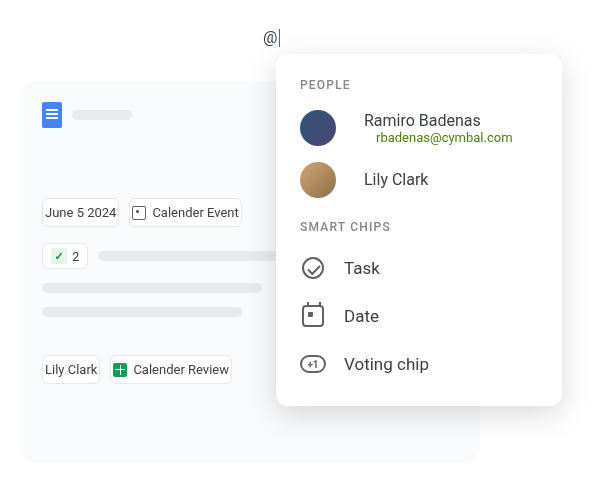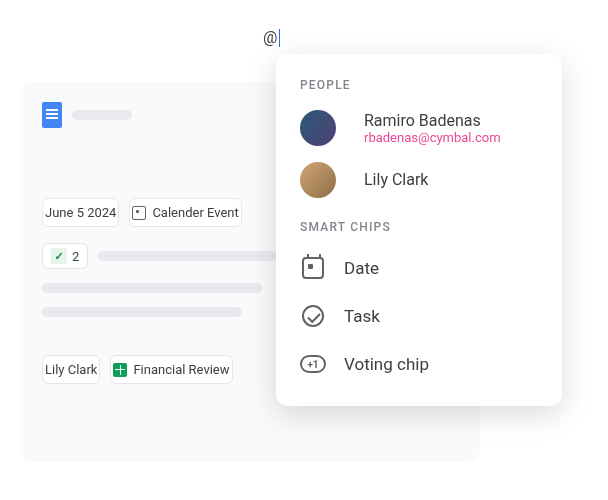--- a/index.html
+++ b/index.html
@@ -181,22 +181,23 @@
       border-radius: 50%;
       flex-shrink: 0;
     }
     .person-name {
       font-size: 16px;
       color: #3c4043;
       line-height: 1.2;
     }
     .person-email {
       font-size: 13px;
-      color: #ec4899;
+      color: #4d7c0f;
       line-height: 1.2;
+      margin-left: 12px;
     }
     .menu-item {
       display: flex;
       align-items: center;
       gap: 18px;
       padding: 11px 24px;
       font-size: 17px;
       color: #3c4043;
     }
     .mi-icon {
@@ -293,21 +294,21 @@
   </div>
   <div class="skel" style="width:220px;margin-bottom:14px"></div>
   <div class="skel" style="width:200px;margin-bottom:38px"></div>
 
   <div class="chip-row">
     <span class="chip">
       <span>Lily Clark</span>
     </span>
     <span class="chip">
       <span class="sheets-icon"></span>
-      <span>Financial Review</span>
+      <span>Calender Review</span>
     </span>
   </div>
 </div>
 
 <div class="at-search">
   <span class="at-sign">@</span>
   <span class="cursor"></span>
 </div>
 
 <div class="menu">
@@ -325,30 +326,30 @@
     <div class="avatar" style="background:linear-gradient(135deg,#d4a574,#8b6f47)"></div>
     <div>
       <div class="person-name">Lily Clark</div>
     </div>
   </div>
 
   <div class="menu-heading" style="padding-top:14px">SMART CHIPS</div>
 
   <div class="menu-item">
     <div class="mi-icon">
+        <div class="task-icon"></div>
+      </div>
+    <span>Task</span>
+  </div>
+
+  <div class="menu-item">
+    <div class="mi-icon">
         <div class="date-icon"></div>
       </div>
     <span>Date</span>
-  </div>
-
-  <div class="menu-item">
-    <div class="mi-icon">
-        <div class="task-icon"></div>
-      </div>
-    <span>Task</span>
   </div>
 
   <div class="menu-item">
     <div class="mi-icon">
       <div class="vote-icon">+1</div>
     </div>
     <span>Voting chip</span>
   </div>
 </div>
 

